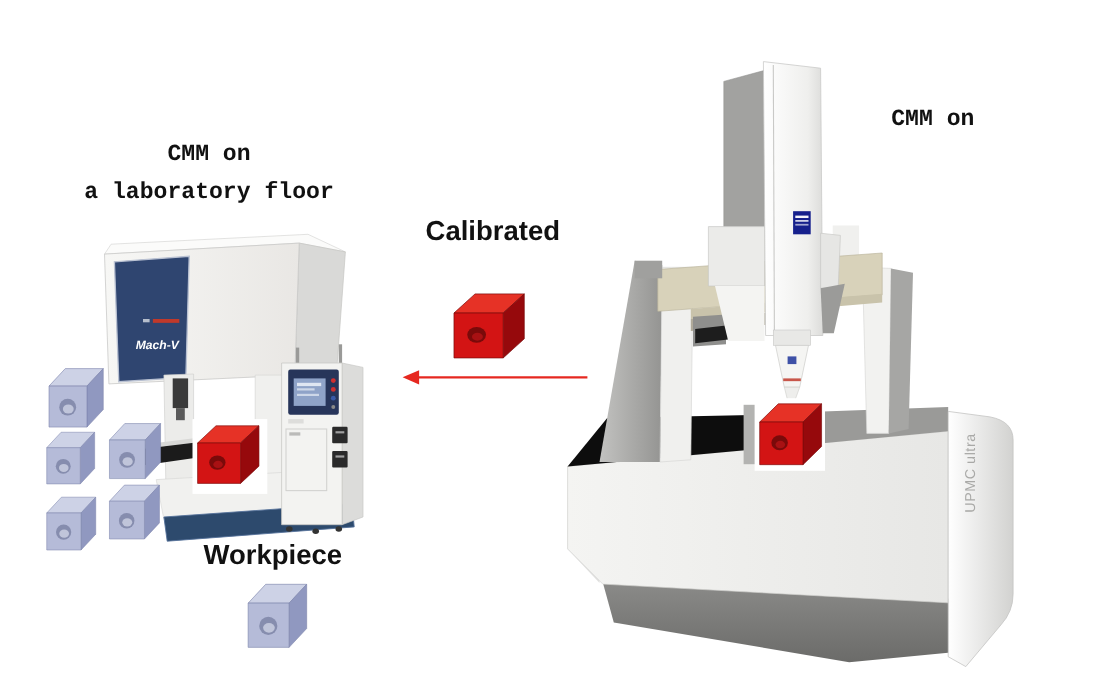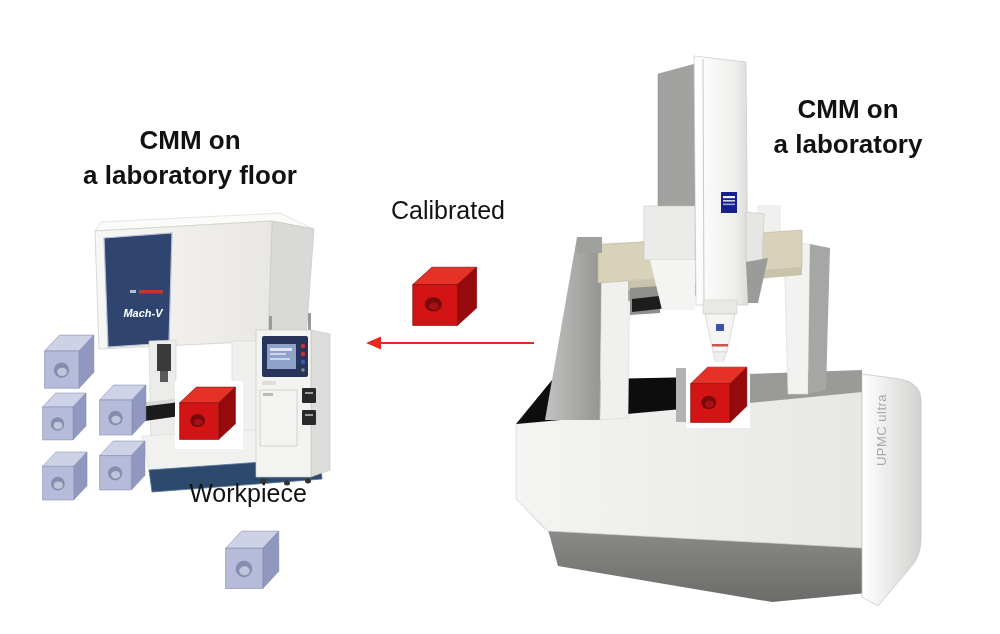--- a/index.html
+++ b/index.html
@@ -1,25 +1,25 @@
 <!DOCTYPE html>
 <html><head>
 <meta charset="utf-8">
 <style>
   html,body{margin:0;padding:0;background:#ffffff;}
   .stage{position:relative;width:1000px;height:634px;background:#ffffff;overflow:hidden;
          font-family:"Liberation Sans",sans-serif;}
   .stage svg{position:absolute;left:0;top:0;}
   .label{position:absolute;text-align:center;color:#111;line-height:35px;}
-  .label.bold{font-weight:700;font-size:26px;}
-  .label.reg{font-weight:400;font-size:25px;}
+  .label.bold{font-weight:700;font-size:21px;font-family:Liberation Mono, monospace;}
+  .label.reg{font-weight:700;font-size:25px;}
   .lbl-production{left:60px;top:123px;width:260px;}
   .lbl-laboratory{left:728px;top:92px;width:240px;}
   .lbl-artefact{left:348px;top:193px;width:200px;}
-  .lbl-workpiece{left:148px;top:476px;width:200px;}
+  .lbl-workpiece{left:148px;top:488px;width:200px;}
 </style>
 </head>
 <body>
 
 <div class="stage">
 
 <svg width="1000" height="634" viewBox="0 0 1000 634">
   <defs>
     <linearGradient id="gHead" x1="0" y1="0" x2="1" y2="0">
       <stop offset="0" stop-color="#f7f7f5"></stop>
@@ -191,21 +191,20 @@
   </g>
 </svg>
 
 <div class="label bold lbl-production">
   <div>CMM on</div>
   <div>a laboratory floor</div>
 </div>
 
 <div class="label bold lbl-laboratory">
   <div>CMM on</div>
-  <div>a laboratory</div>
 </div>
 
 <div class="label reg lbl-artefact">
   <div>Calibrated</div>
 </div>
 
 <div class="label reg lbl-workpiece">Workpiece</div>
 
 </div>
 

